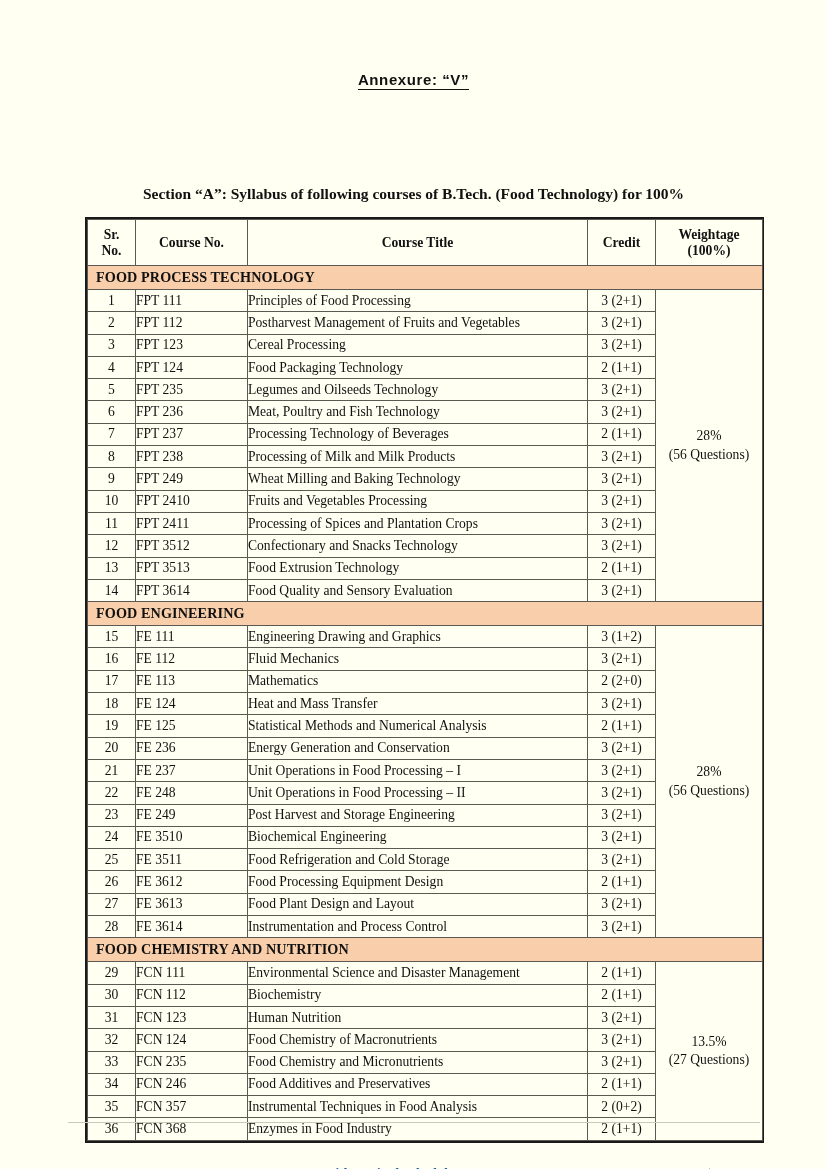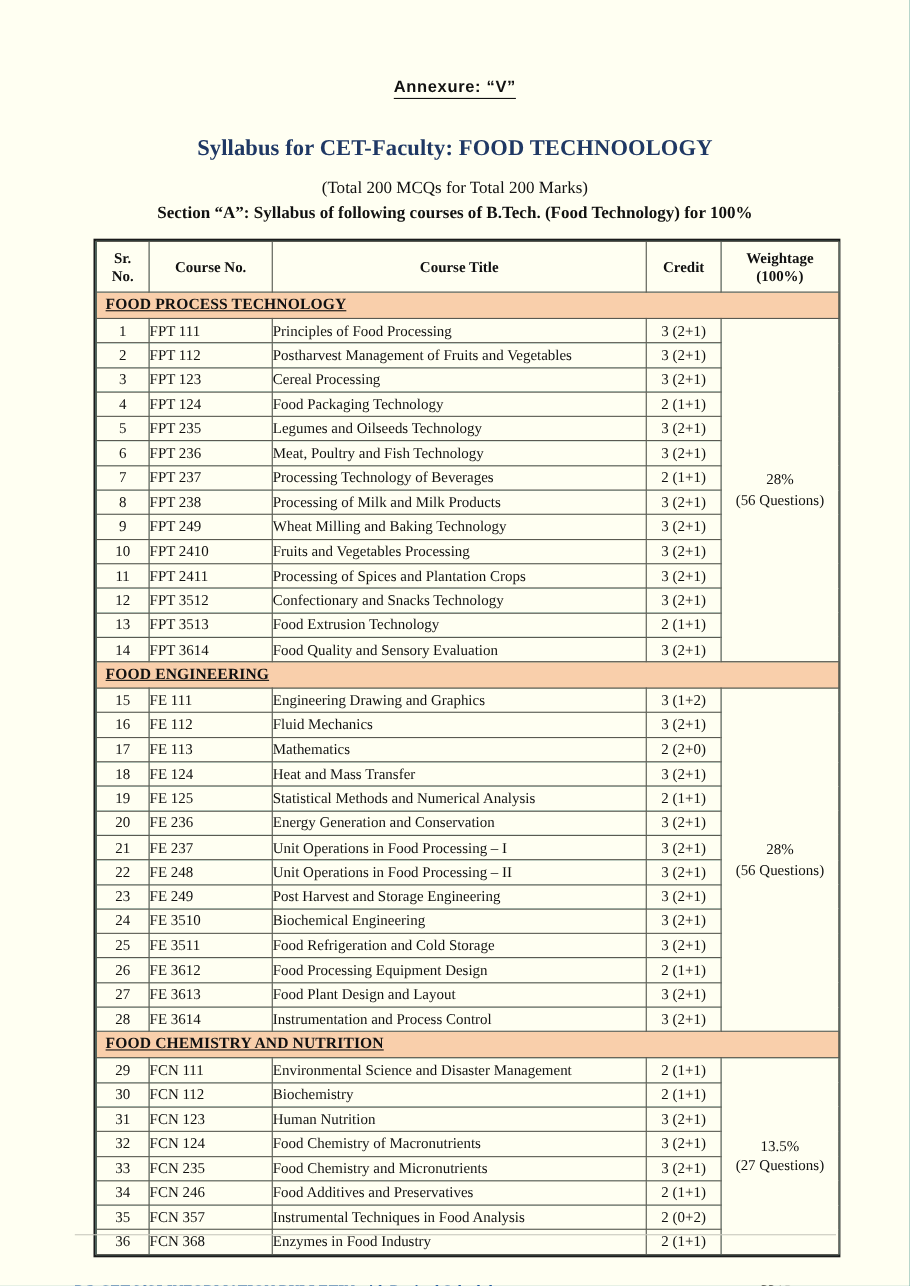--- a/index.html
+++ b/index.html
@@ -117,21 +117,20 @@
     padding: 2px 3px;
   }
 
   tr.group-row td {
     background: #f9cfab;
     font-weight: bold;
     font-size: 14.2px;
     padding: 2px 0 2px 8px;
     height: 19px;
     letter-spacing: 0.1px;
-    text-decoration: underline;
   }
 
   tr.course-row td {
     height: 21.3px;
   }
   td.sr {
     text-align: center;
   }
   td.code {
     padding-left: 9px;
@@ -197,23 +196,21 @@
 </style>
 </head>
 <body>
 
 <div class="page">
 
   <div class="annexure">
     <span>Annexure: “V”</span>
   </div>
 
-  <div class="doc-title">Syllabus for CET-Faculty: FOOD TECHNOOLOGY</div>
-
-  <div class="subtitle">(Total 200 MCQs for Total 200 Marks)</div>
+
 
   <div class="section-line">Section “A”: Syllabus of following courses of B.Tech. (Food Technology) for 100%</div>
 
   <div class="table-wrap">
     <table class="syllabus">
       <colgroup>
         <col class="c-sr">
           <col class="c-code">
           <col class="c-title">
           <col class="c-cred">

